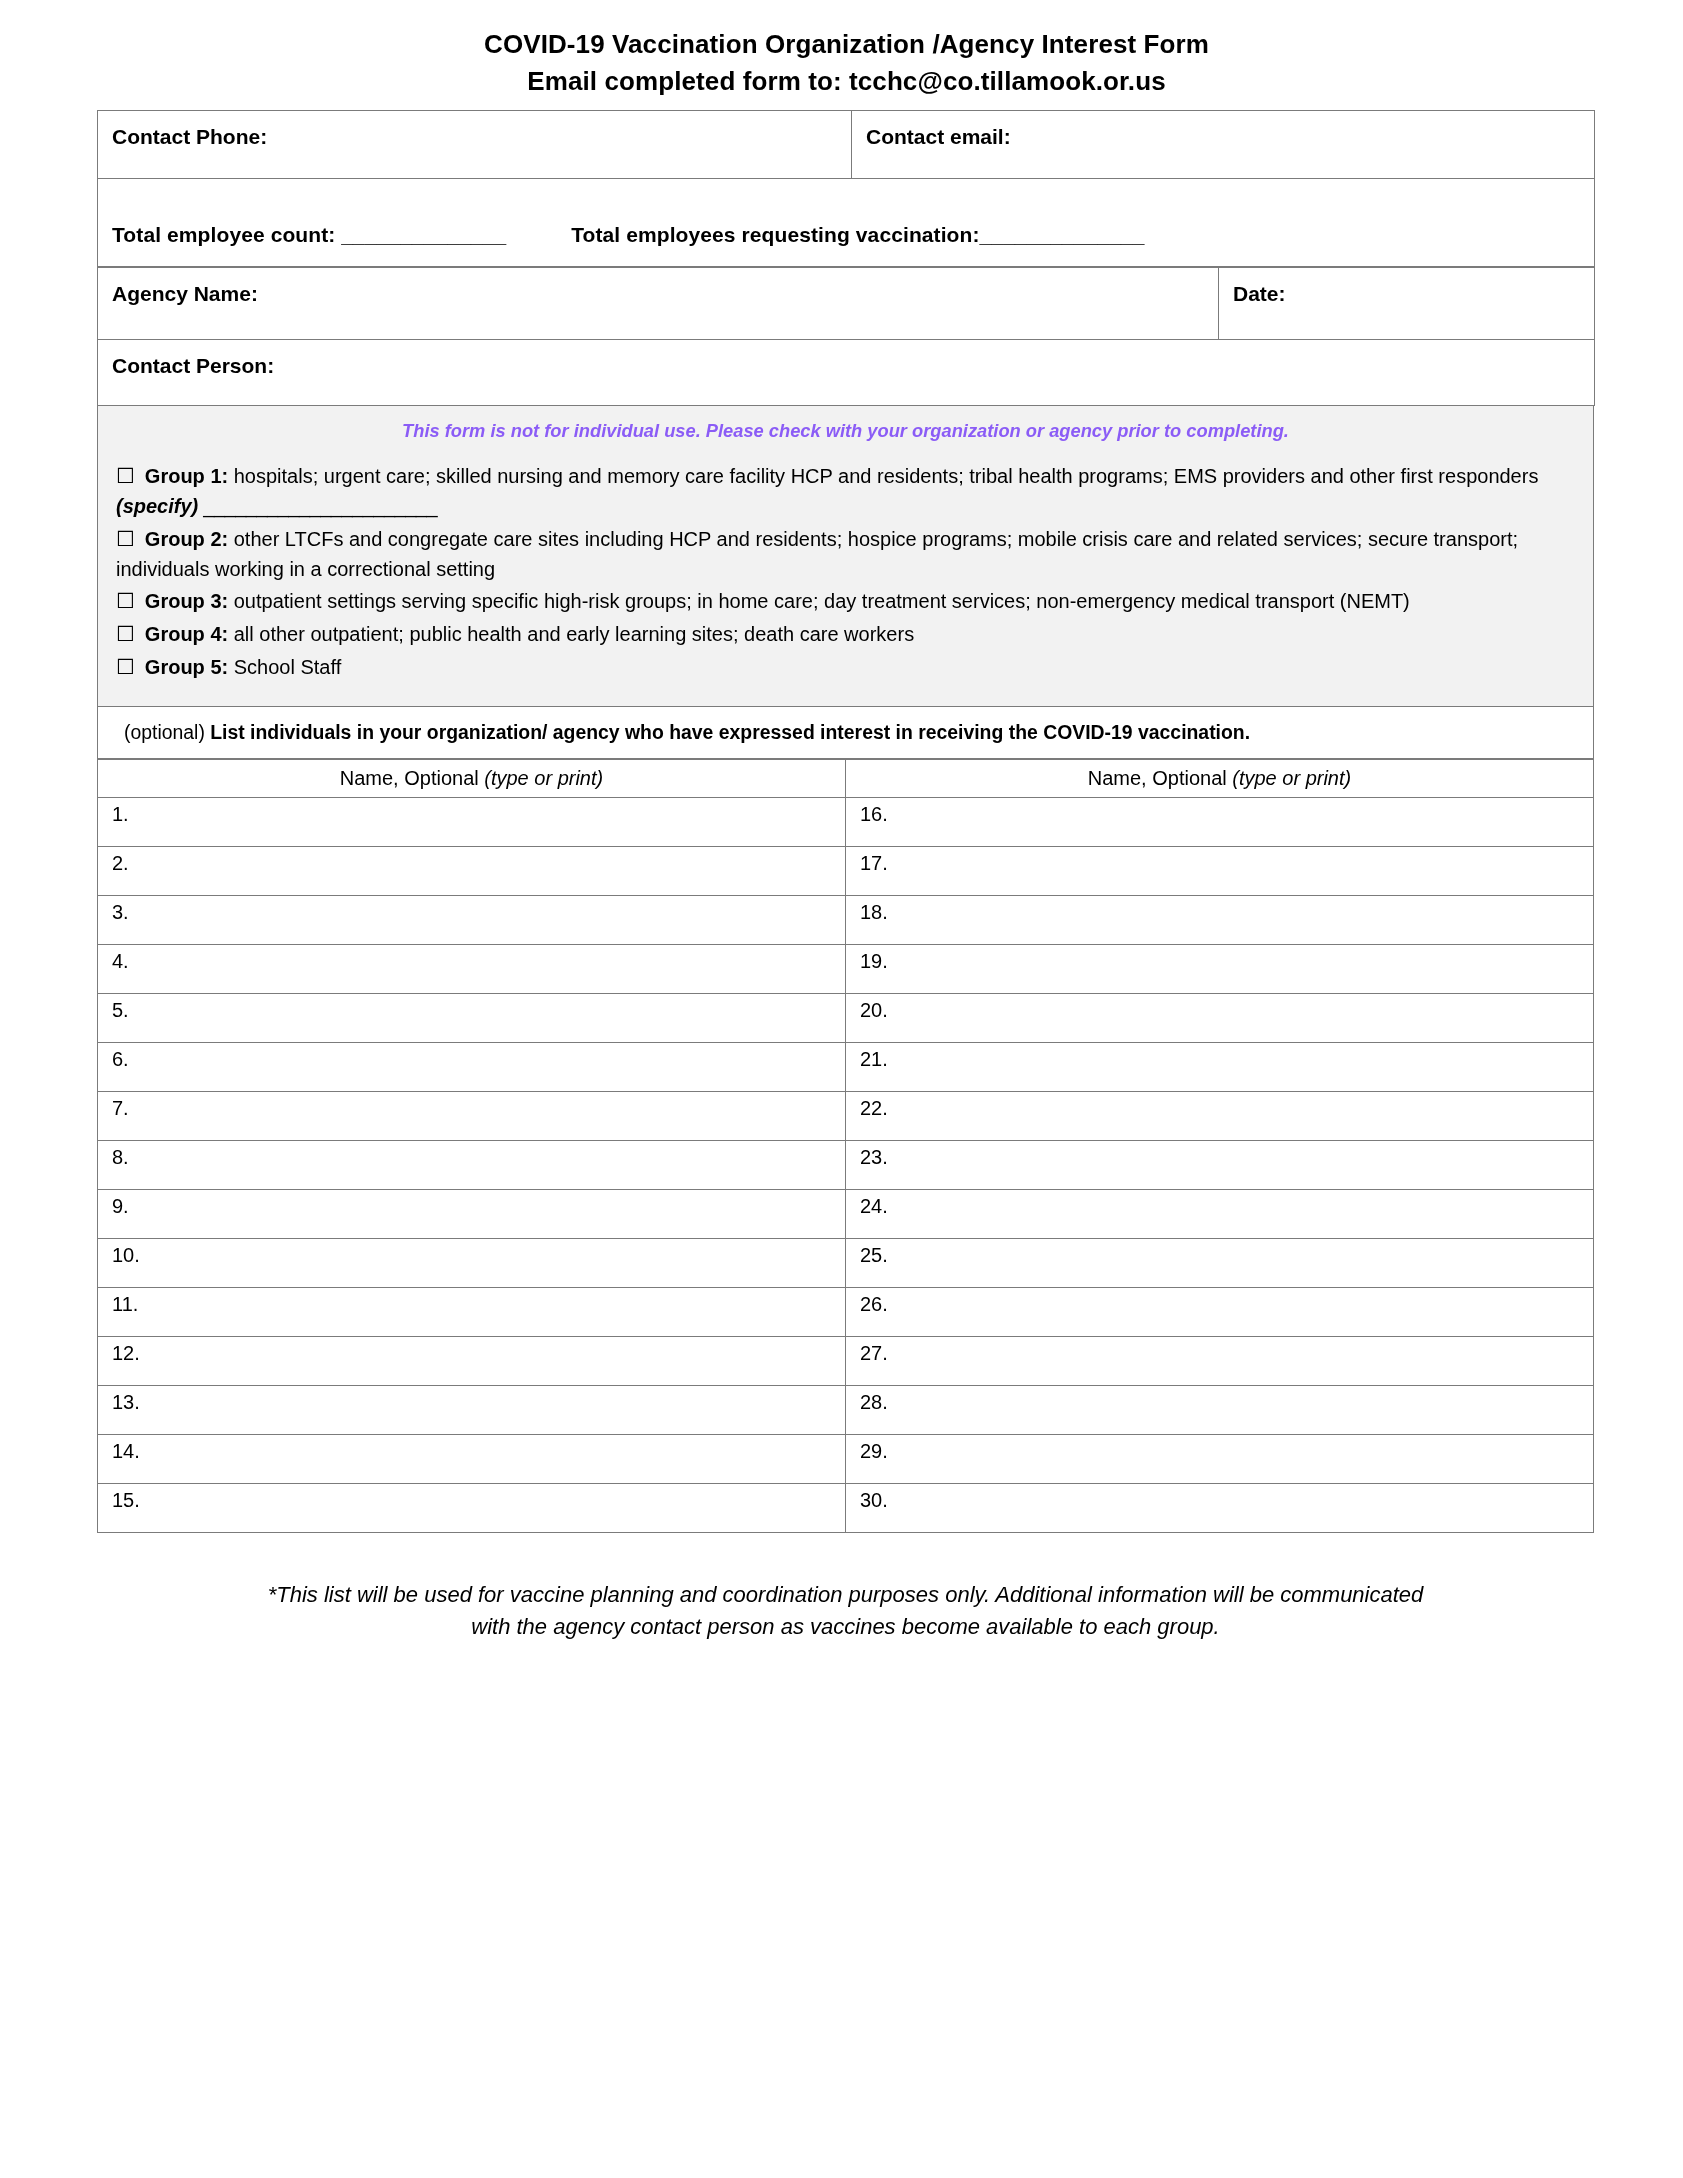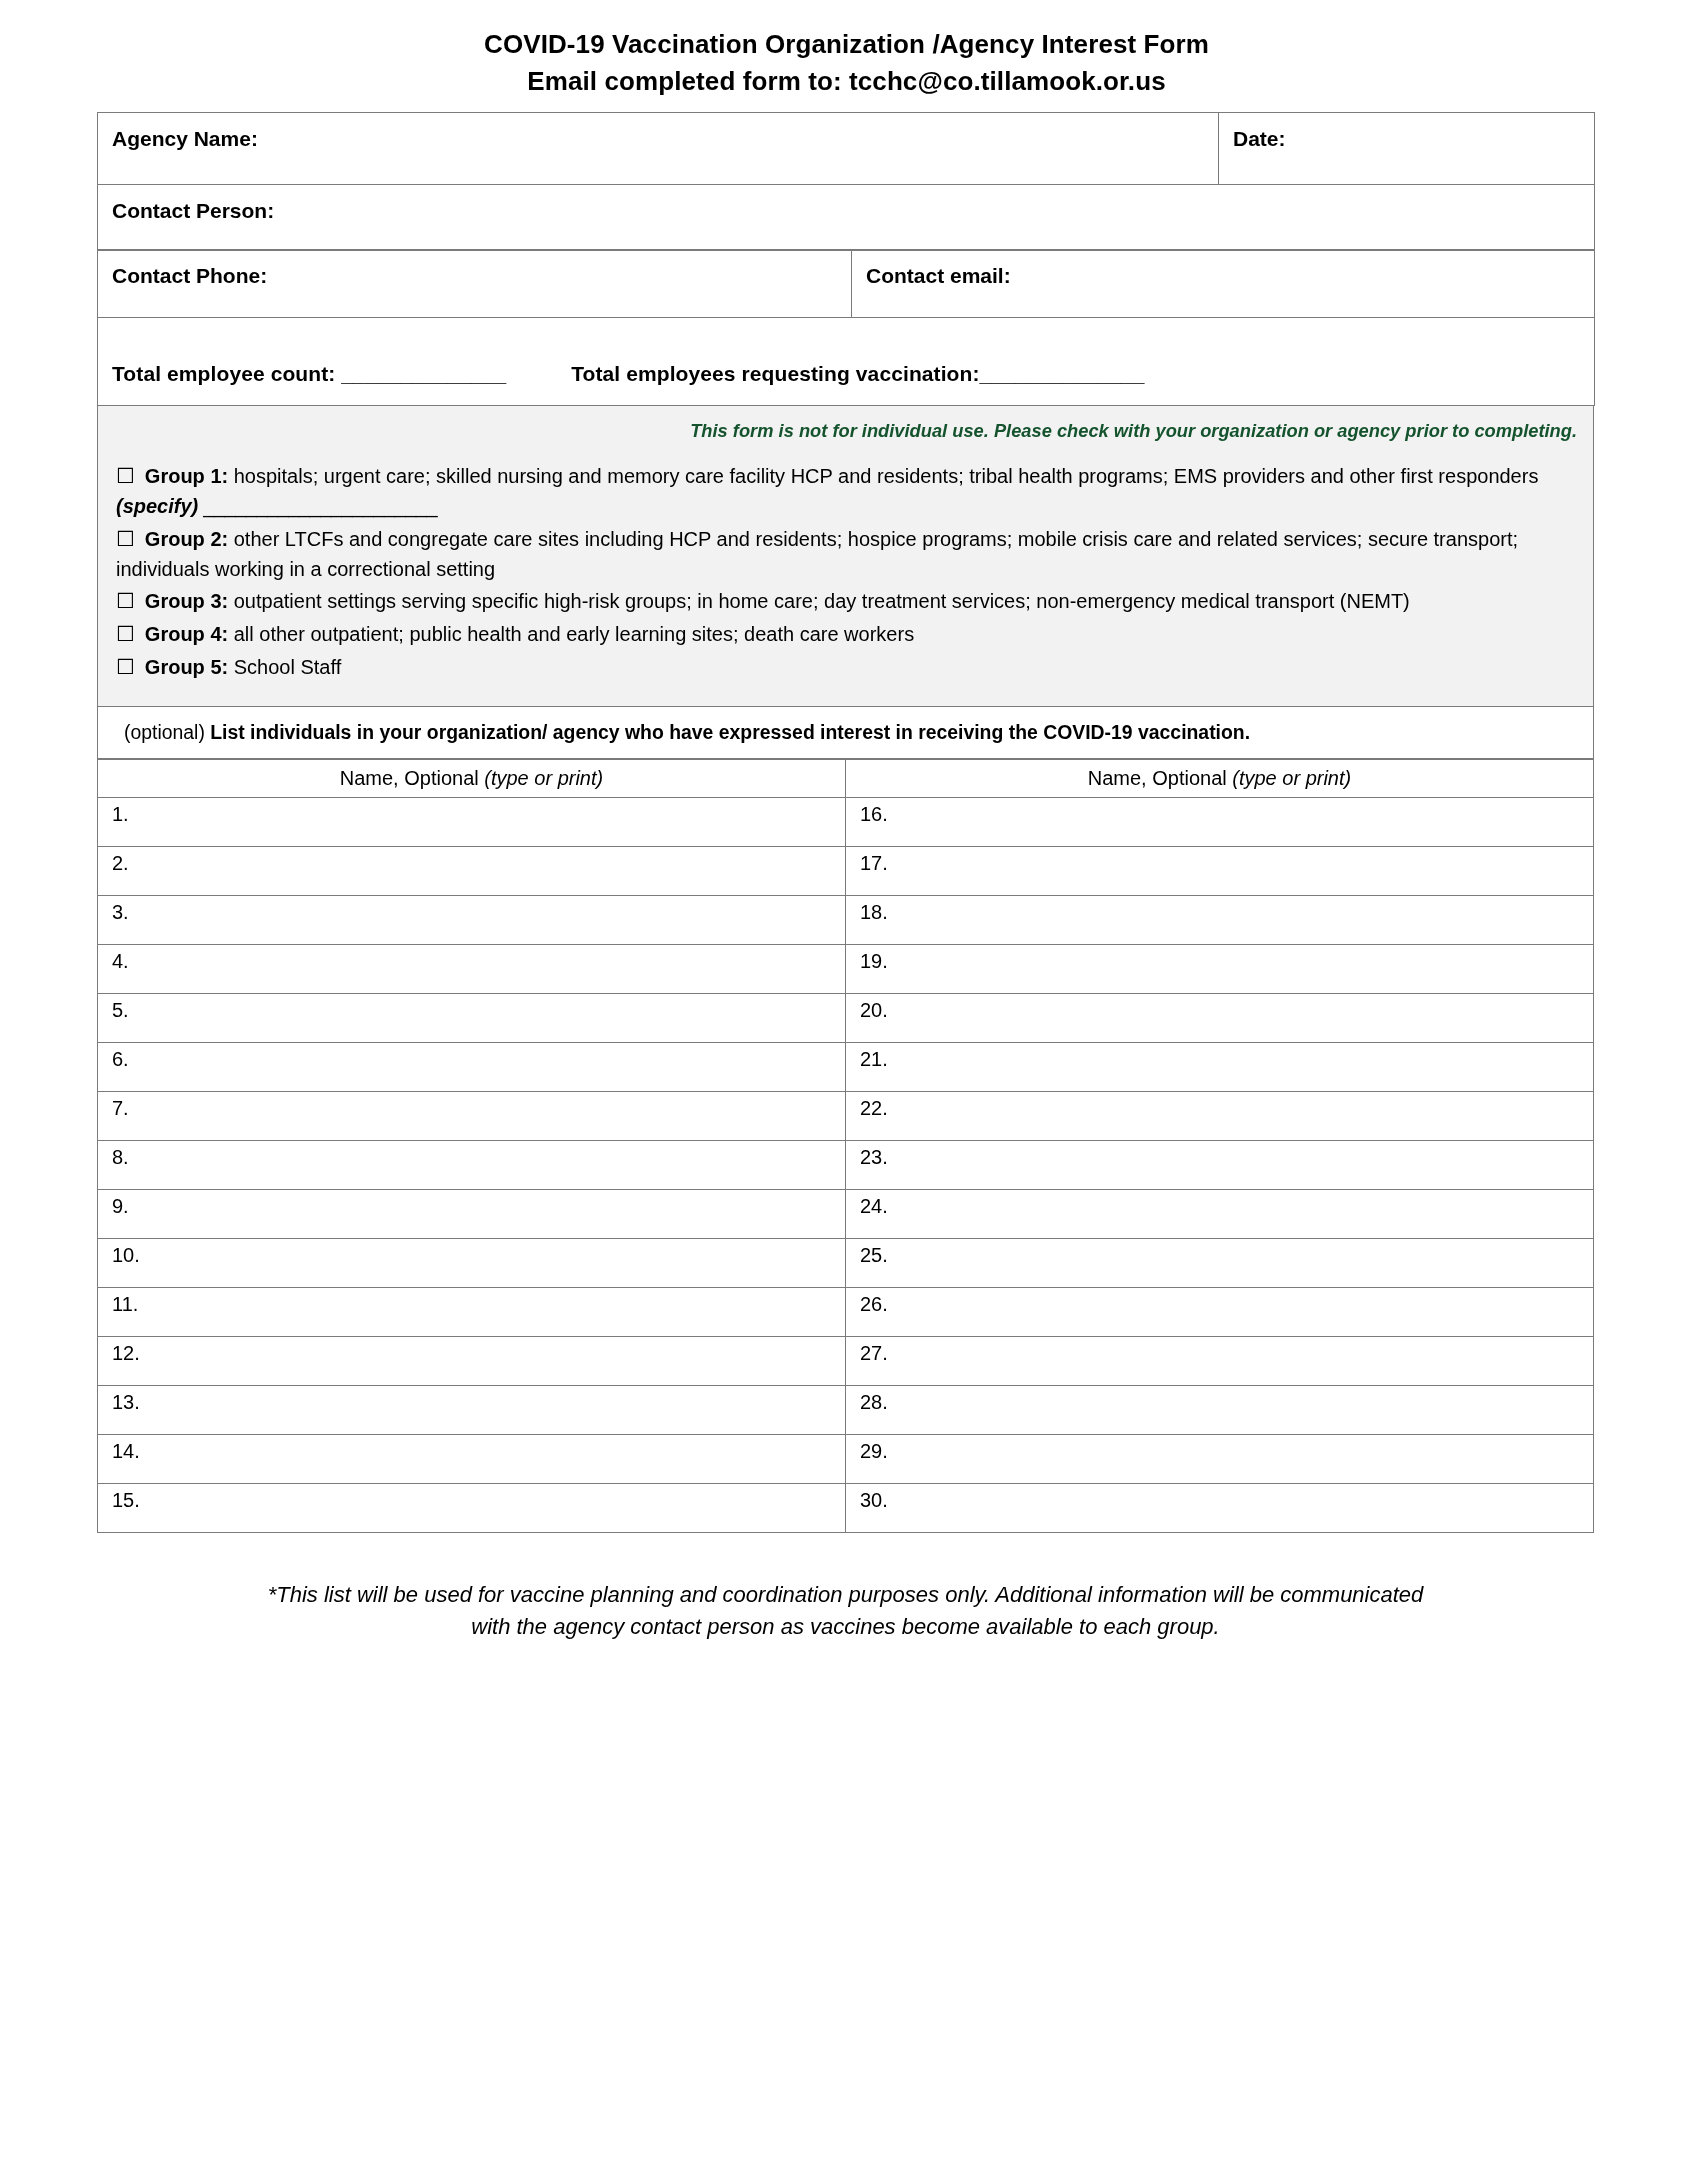--- a/index.html
+++ b/index.html
@@ -77,22 +77,22 @@
   }
   .phase-heading {
     text-align: center;
     font-size: 22px;
     font-weight: bold;
     line-height: 1.35;
     padding: 8px 0 2px 0;
   }
   .phase-blue { color: #3f7cba; }
   .phase-warning {
-    text-align: right;
-    color: #14532d;
+    text-align: center;
+    color: #8b5cf6;
     font-weight: bold;
     font-style: italic;
     font-size: 18.3px;
     line-height: 1.4;
     padding-bottom: 16px;
   }
   .group-item {
     font-size: 20px;
     line-height: 1.48;
     padding: 1px 0 1px 2px;
@@ -158,64 +158,64 @@
 </style>
 </head>
 <body>
 
 <div class="page">
 
   <div class="title-block">
     <span class="title-line">COVID-19 Vaccination Organization /Agency Interest Form</span>
     <span class="title-line">Email completed form to: tcchc@co.tillamook.or.us</span>
   </div>
+
+  <table class="frame" style="margin-top:-1.6px">
+    <colgroup>
+        <col style="width:754px">
+        <col style="width:743px">
+      </colgroup>
+    <tbody>
+      <tr class="row-phone">
+        <td>
+          <div class="cellpad">Contact Phone:</div>
+        </td>
+        <td>
+          <div class="cellpad">Contact email:</div>
+        </td>
+      </tr>
+      <tr class="row-totals">
+        <td colspan="2">
+          <div class="totals-inner">
+            <span>Total employee count:  ______________</span>
+            <span class="totals-gap"></span>
+            <span>Total employees requesting vaccination:______________</span>
+          </div>
+        </td>
+      </tr>
+    </tbody>
+  </table>
 
   <table class="frame">
     <colgroup>
         <col style="width:1121px">
         <col style="width:376px">
       </colgroup>
     <tbody>
       <tr class="row-agency">
         <td>
           <div class="cellpad">Agency Name:</div>
         </td>
         <td>
           <div class="cellpad">Date:</div>
         </td>
       </tr>
       <tr class="row-person">
         <td colspan="2">
           <div class="cellpad">Contact Person:</div>
-        </td>
-      </tr>
-    </tbody>
-  </table>
-
-  <table class="frame" style="margin-top:-1.6px">
-    <colgroup>
-        <col style="width:754px">
-        <col style="width:743px">
-      </colgroup>
-    <tbody>
-      <tr class="row-phone">
-        <td>
-          <div class="cellpad">Contact Phone:</div>
-        </td>
-        <td>
-          <div class="cellpad">Contact email:</div>
-        </td>
-      </tr>
-      <tr class="row-totals">
-        <td colspan="2">
-          <div class="totals-inner">
-            <span>Total employee count:  ______________</span>
-            <span class="totals-gap"></span>
-            <span>Total employees requesting vaccination:______________</span>
-          </div>
         </td>
       </tr>
     </tbody>
   </table>
 
   <div class="phase-section">
     <div class="phase-warning">This form is not for individual use. Please check with your organization or agency prior to completing.</div>
 
     <div class="group-item">
       <span class="chk">☐</span><span class="glabel">Group 1:</span><span> hospitals; urgent care; skilled nursing and memory care facility HCP and residents; tribal health programs; EMS providers and other first responders </span><span class="gspec">(specify)</span><span class="gblank"> ______________________</span>

